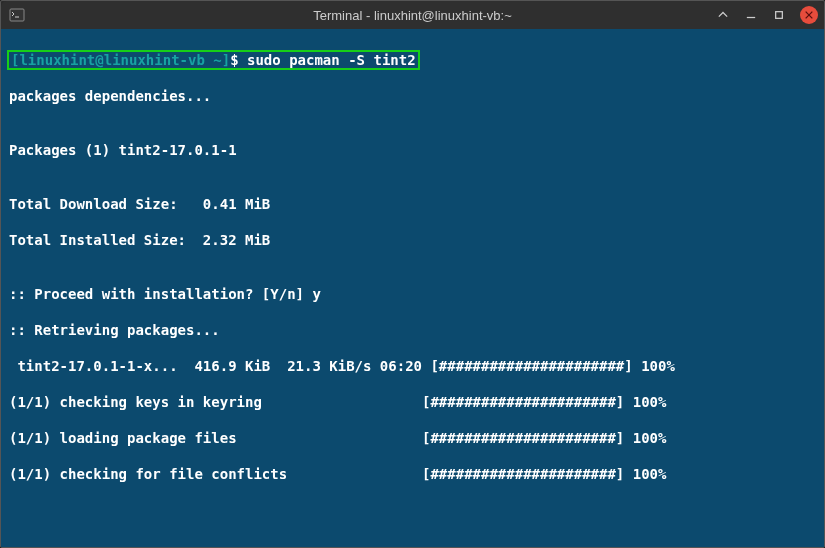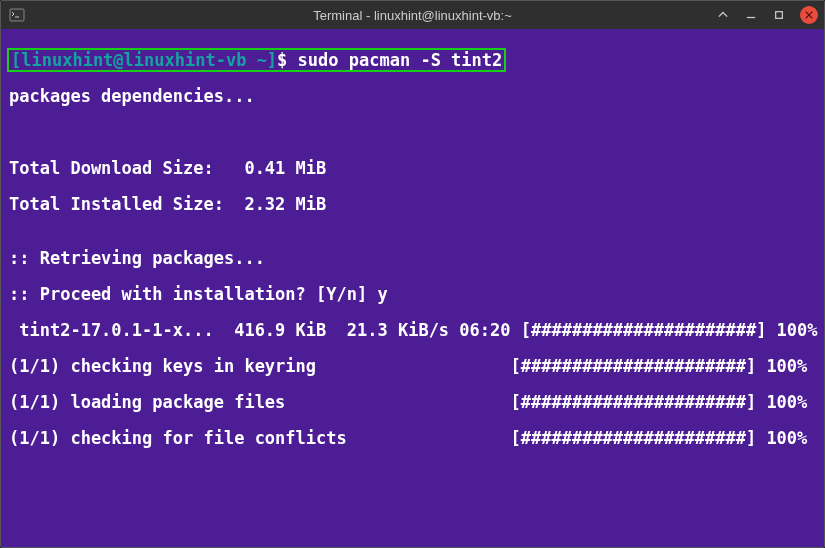--- a/index.html
+++ b/index.html
@@ -73,24 +73,24 @@
     height: 18px;
     border-radius: 50%;
     background: #e74c3c;
     display: flex;
     align-items: center;
     justify-content: center;
     cursor: pointer;
   }
   .term-area {
     flex: 1;
-    background: #4c1d95;
+    background: #0c4a6e;
     padding: 4px 8px 0 8px;
     color: #fff;
-    font-size: 17px;
+    font-size: 14px;
     line-height: 18px;
     letter-spacing: 0px;
     font-weight: bold;
     white-space: pre;
     overflow: hidden;
     position: relative;
   }
   .line {
     white-space: pre;
     display: block;
@@ -146,26 +146,27 @@
           <line x1="10" y1="2" x2="2" y2="10" stroke="#5a0e0e" stroke-width="1.5"></line>
         </svg>
       </div>
     </div>
   </div>
 
   <div class="term-area">
 <span class="line"><span class="hl-box"><span class="prompt-user">[linuxhint@linuxhint-vb ~]</span><span class="prompt-white">$ </span><span>sudo pacman -S tint2</span></span></span>
 <span class="line">packages dependencies...</span>
 <span class="line"></span>
+<span class="line">Packages (1) tint2-17.0.1-1</span>
 <span class="line"></span>
 <span class="line">Total Download Size:   0.41 MiB</span>
 <span class="line">Total Installed Size:  2.32 MiB</span>
 <span class="line"></span>
+<span class="line">:: Proceed with installation? [Y/n] y</span>
 <span class="line">:: Retrieving packages...</span>
-<span class="line">:: Proceed with installation? [Y/n] y</span>
 <span class="line"> tint2-17.0.1-1-x...  416.9 KiB  21.3 KiB/s 06:20 [######################] 100%</span>
 <span class="line">(1/1) checking keys in keyring                   [######################] 100%</span>
 <span class="line">(1/1) loading package files                      [######################] 100%</span>
 <span class="line">(1/1) checking for file conflicts                [######################] 100%</span>
 
 
 
 
 
 

